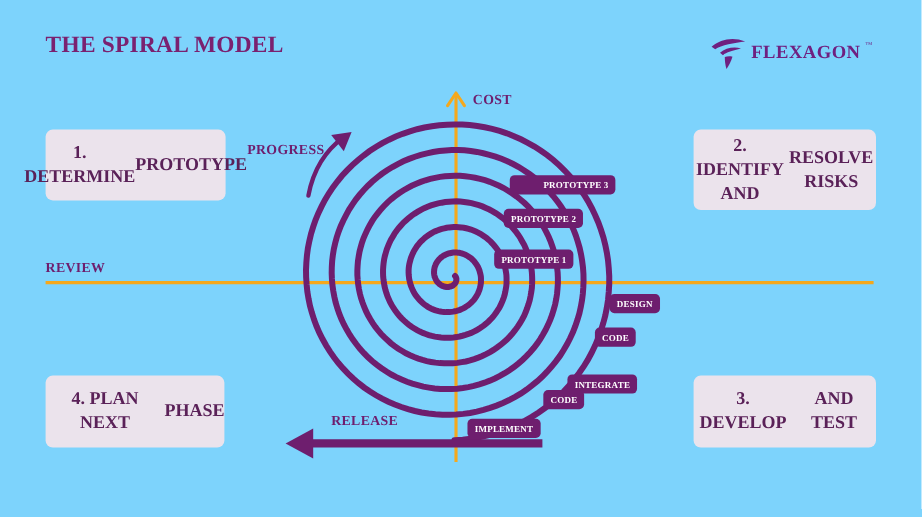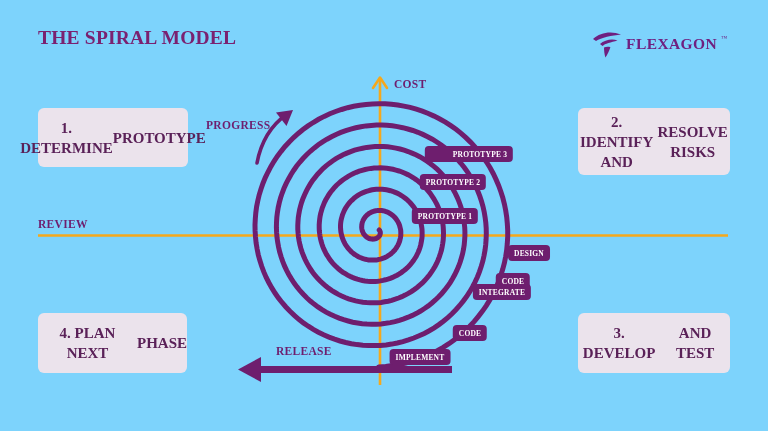--- a/index.html
+++ b/index.html
@@ -41,21 +41,21 @@
     position:absolute;transform:translate(-50%,-50%);
     background:#6E1E6E;color:#ffffff;border-radius:4px;
     font-size:7.5px;font-weight:bold;letter-spacing:.2px;
     padding:3.5px 6px;white-space:nowrap;
   }
   .ph-proto1{left:445px;top:216px;}
   .ph-proto2{left:453px;top:182px;}
   .ph-proto3{left:469px;top:154px;padding-left:28px;}
   .ph-design{left:529px;top:253px;}
   .ph-code{left:513px;top:281px;}
-  .ph-integrate{left:502px;top:292px;}
+  .ph-integrate{left:502px;top:320px;}
   .ph-test{left:470px;top:333px;}
   .ph-implement{left:420px;top:357px;}
 </style>
 </head>
 <body>
 
 <div class="canvas">
 
   <h1 class="page-title">THE SPIRAL MODEL</h1>
 

